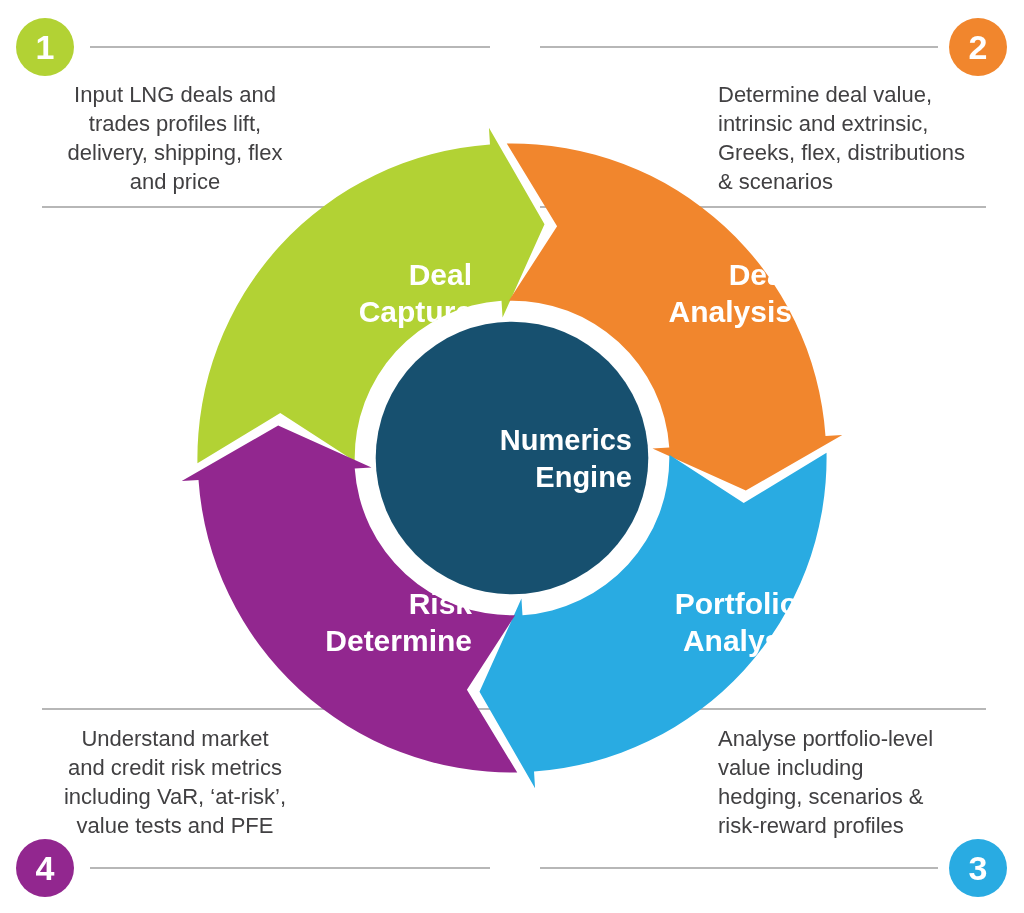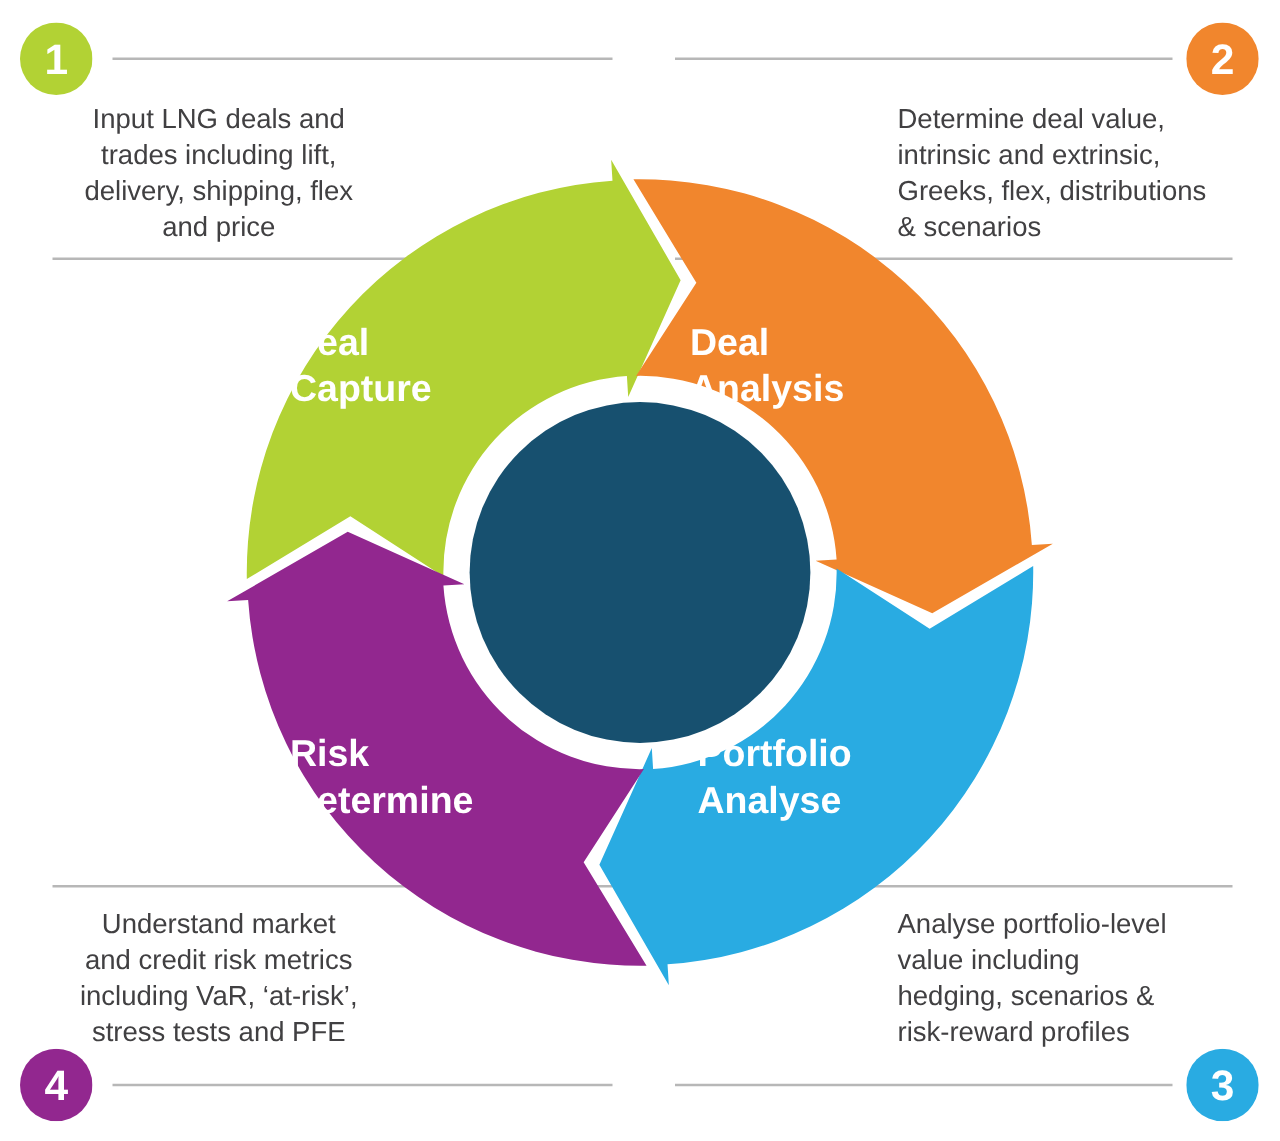--- a/index.html
+++ b/index.html
@@ -15,21 +15,21 @@
   .note.center { text-align:center; }
   .note.left   { text-align:left; }
   .badge { position:absolute; width:58px; height:58px; }
   .badge text {
     font-family:"Liberation Sans", sans-serif; font-size:34px; font-weight:bold;
     fill:#ffffff;
   }
   .diagram { position:absolute; left:166px; top:112px; width:692px; height:692px; }
   .seg-label {
     position:absolute; color:#ffffff; font-weight:bold; font-size:30px;
-    line-height:37px; text-align:left; white-space:pre-line; width:240px;
+    line-height:37px; text-align:right; white-space:pre-line; width:240px;
   }
   .center-label { font-size:29px; line-height:37px; }
 </style>
 </head>
 <body>
 
 <div class="stage">
 
   <div class="hline" style="left:90px;  top:46px;  width:400px;"></div>
   <div class="hline" style="left:540px; top:46px;  width:398px;"></div>
@@ -51,35 +51,35 @@
   <svg class="badge" style="left:949px; top:839px;" viewBox="0 0 58 58">
     <circle cx="29" cy="29" r="29" fill="#29abe2"></circle>
     <text x="29" y="41" text-anchor="middle">3</text>
   </svg>
   <svg class="badge" style="left:16px; top:839px;" viewBox="0 0 58 58">
     <circle cx="29" cy="29" r="29" fill="#92278f"></circle>
     <text x="29" y="41" text-anchor="middle">4</text>
   </svg>
 
   <div class="note center" style="left:30px;  top:80px;  width:290px;">Input LNG deals and
-trades including lift,
+trades profiles lift,
 delivery, shipping, flex
 and price</div>
   <div class="note left" style="left:718px; top:724px; width:290px;">Analyse portfolio-level
 value including
 hedging, scenarios &amp;
 risk-reward profiles</div>
   <div class="note left" style="left:718px; top:80px;  width:290px;">Determine deal value,
 intrinsic and extrinsic,
 Greeks, flex, distributions
 &amp; scenarios</div>
   <div class="note center" style="left:30px;  top:724px; width:290px;">Understand market
 and credit risk metrics
 including VaR, ‘at-risk’,
-stress tests and PFE</div>
+value tests and PFE</div>
 
   <svg class="diagram" viewBox="0 0 660 660">
 
     <path d="M30,335 A300,300 0 0 1 309,31 L308,15 L361,107 L321,196 L320,180 A150,150 0 0 0 180,333 L109,287 Z" fill="#b2d234"></path>
 
     <path d="M325,30 A300,300 0 0 1 629,309 L645,308 L553,361 L464,321 L480,320 A150,150 0 0 0 327,180 L373,109 Z" fill="#f1862d"></path>
 
     <path d="M630,325 A300,300 0 0 1 351,629 L352,645 L299,553 L339,464 L340,480 A150,150 0 0 0 480,327 L551,373 Z" fill="#29abe2"></path>
 
     <path d="M335,630 A300,300 0 0 1 31,351 L15,352 L107,299 L196,339 L180,340 A150,150 0 0 0 333,480 L287,551 Z" fill="#92278f"></path>
@@ -88,14 +88,16 @@
   </svg>
 
   <div class="seg-label" style="left:232px; top:256px;">Deal
 Capture</div>
   <div class="seg-label" style="left:552px; top:256px;">Deal
 Analysis</div>
   <div class="seg-label" style="left:558px; top:585px;">Portfolio
 Analyse</div>
   <div class="seg-label" style="left:232px; top:585px;">Risk
 Determine</div>
+  <div class="seg-label center-label" style="left:392px; top:422px;">Numerics
+Engine</div>
 
 </div>
 
 </body></html>

